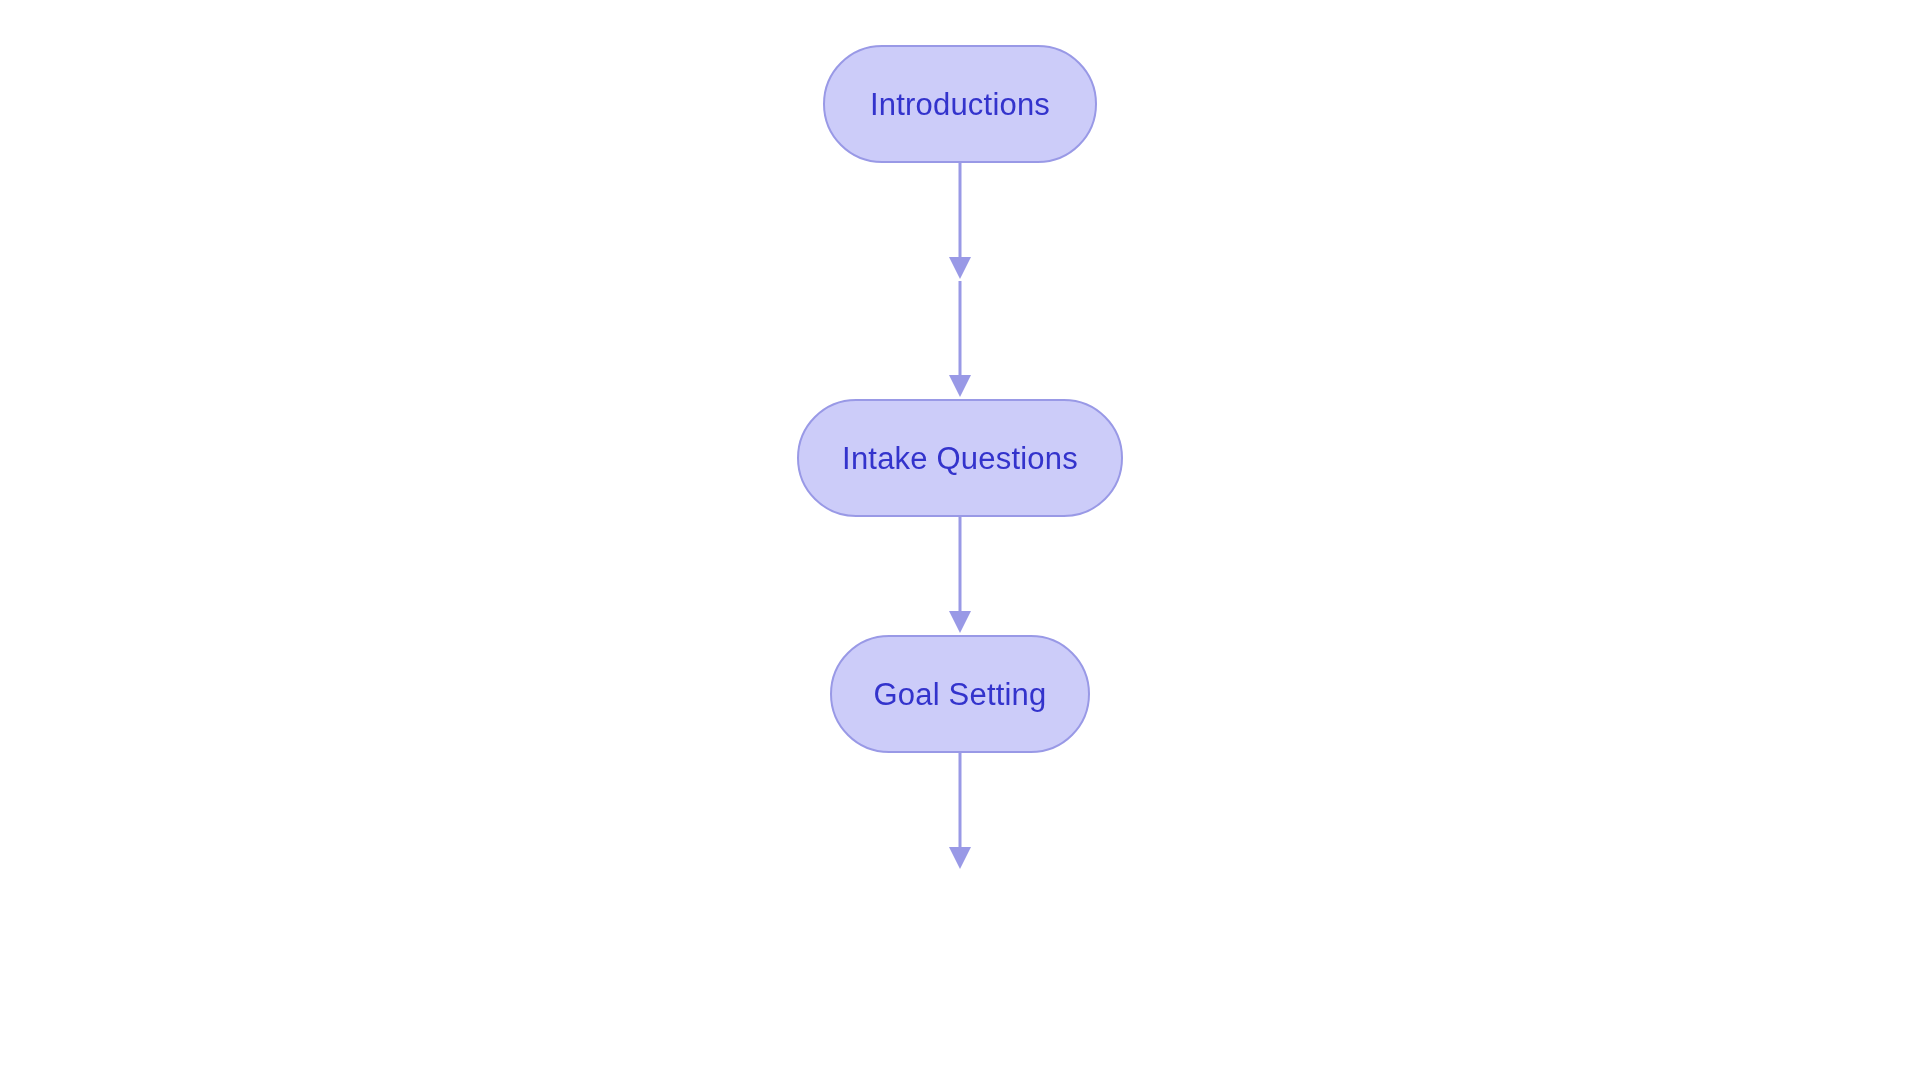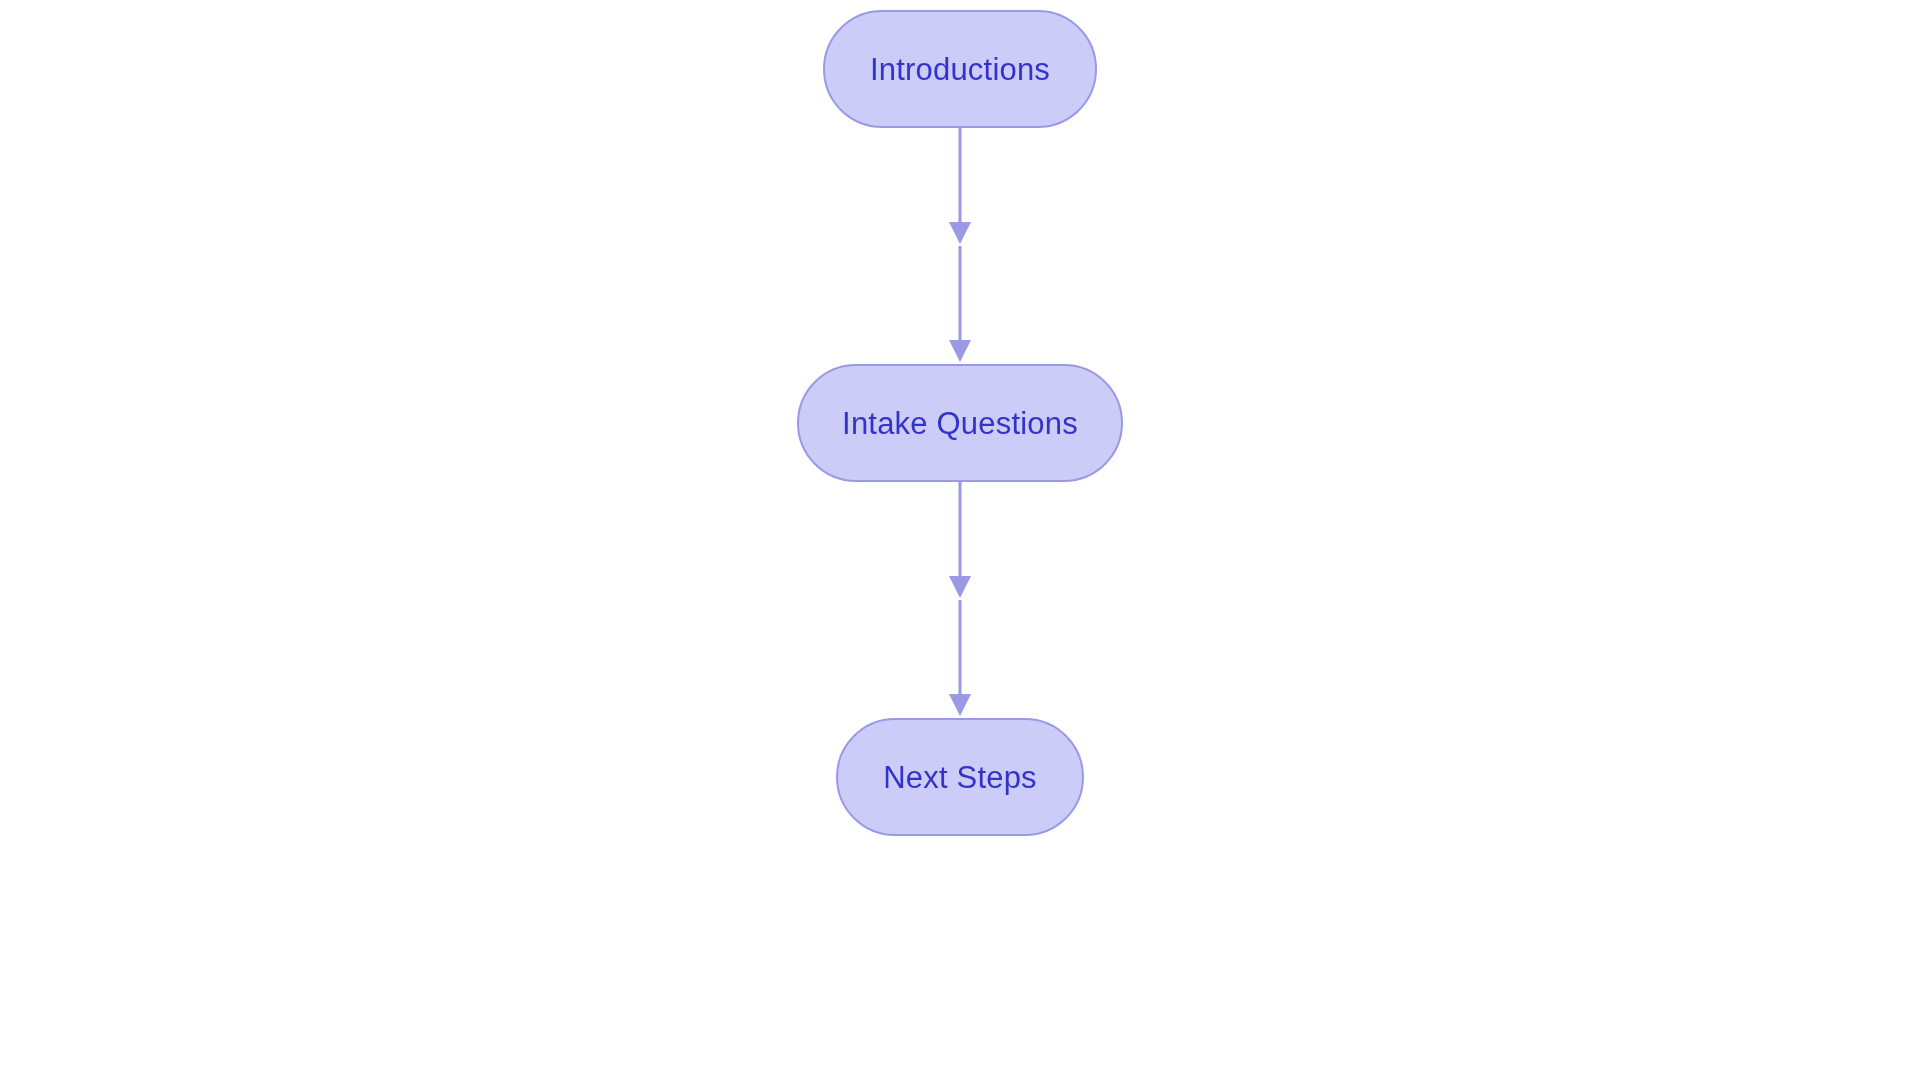--- a/index.html
+++ b/index.html
@@ -13,20 +13,21 @@
     height: 1083px;
     font-family: "Liberation Sans", sans-serif;
     overflow: hidden;
   }
 
   #flow-canvas {
     position: relative;
     width: 1920px;
     height: 809px;
     background: #ffffff;
+    margin-top: 35px;
   }
 
   .flow-column {
     position: absolute;
     left: 0;
     top: 0;
     width: 1920px;
     height: 1083px;
     display: flex;
     flex-direction: column;
@@ -118,24 +119,24 @@
 
     <div class="node node-w-intake-questions">
       <span class="node-label">Intake Questions</span>
     </div>
 
     <div class="connector">
       <div class="connector-line"></div>
       <div class="connector-arrow"></div>
     </div>
 
+    <div class="node node-w-goal-setting">
+      <span class="node-label">Goal Setting</span>
+    </div>
 
     <div class="connector">
       <div class="connector-line"></div>
       <div class="connector-arrow"></div>
     </div>
 
-    <div class="node node-w-next-steps">
-      <span class="node-label">Next Steps</span>
-    </div>
 
   </div>
 </div>
 
 </body></html>

